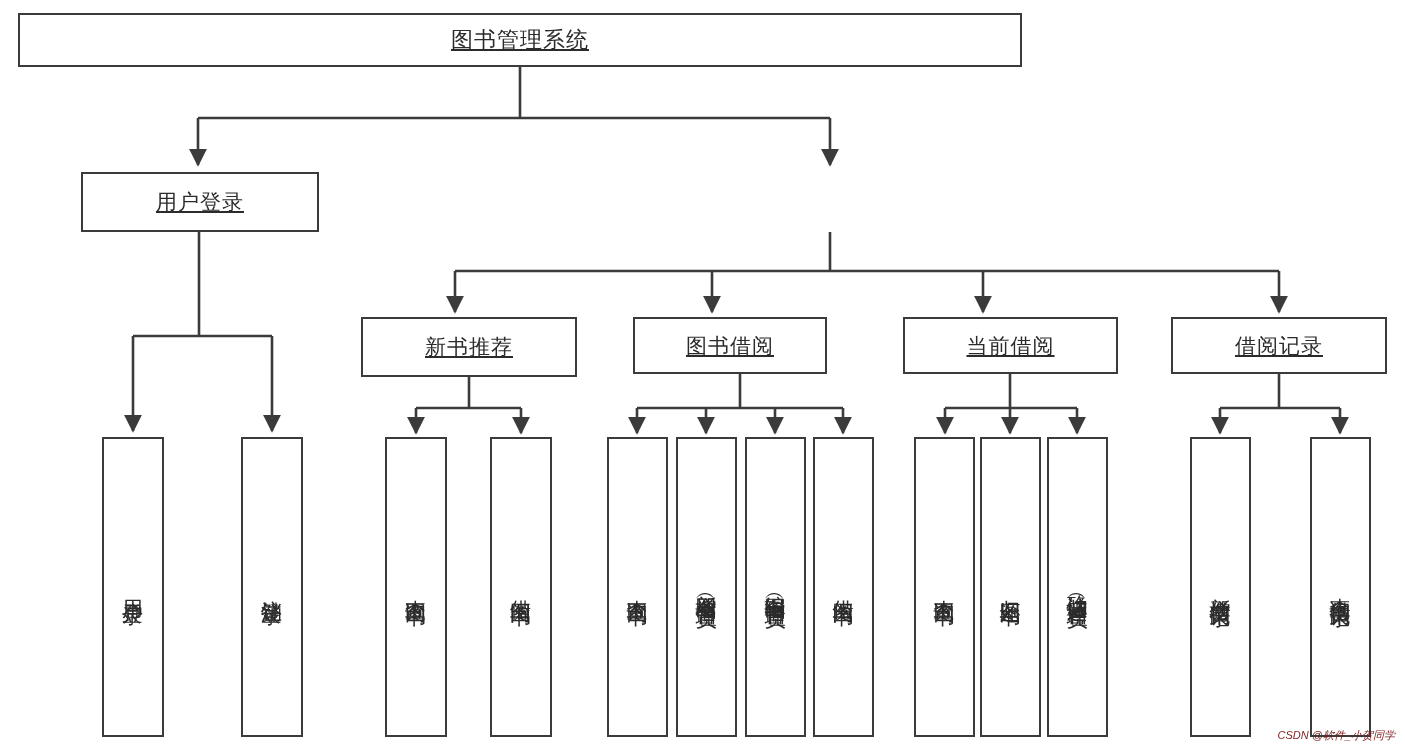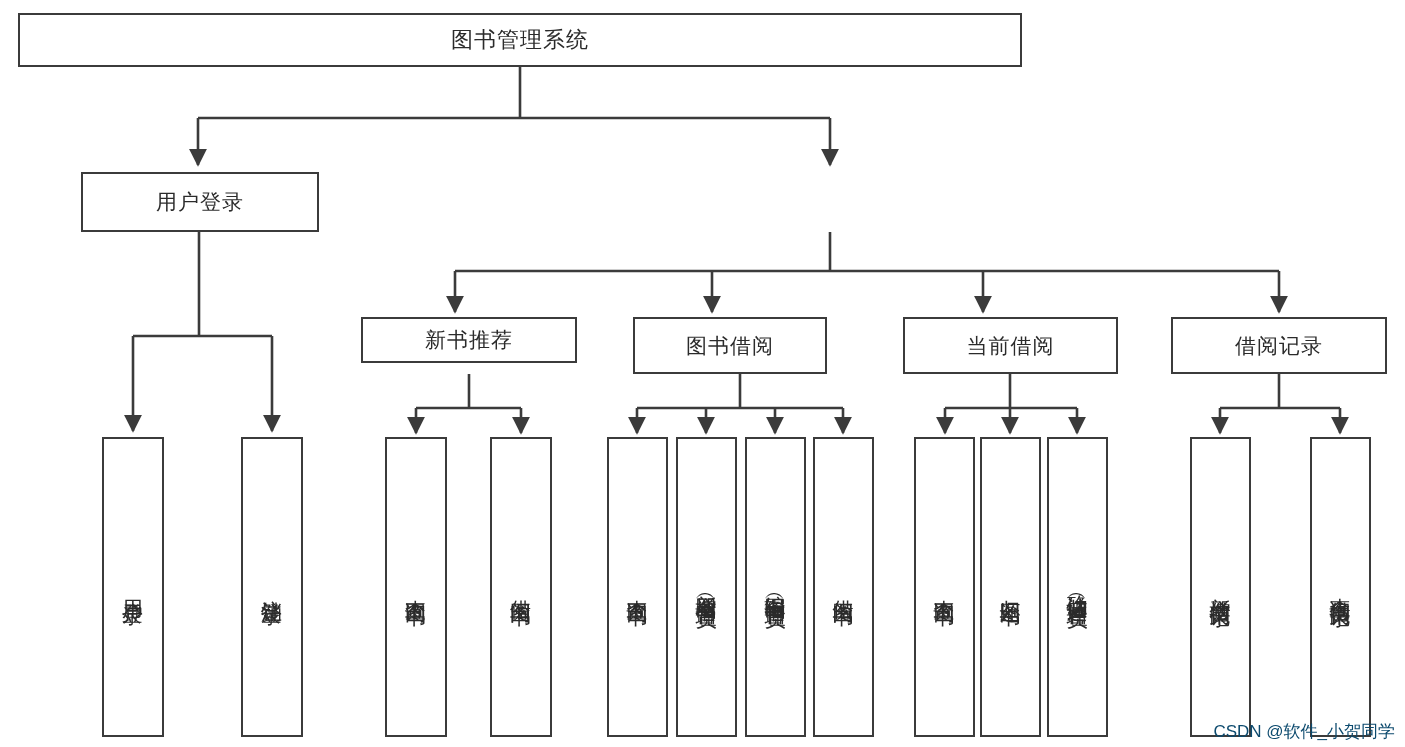--- a/index.html
+++ b/index.html
@@ -30,20 +30,21 @@
     border: 2px solid #3b3b3b;
     background: #ffffff;
     display: flex;
     align-items: center;
     justify-content: center;
     color: #2b2b2b;
   }
   .node.horiz {
     font-size: 21px;
     letter-spacing: 1px;
+    text-decoration: underline;
   }
   .node.vert {
     writing-mode: vertical-rl;
     text-orientation: upright;
     font-size: 21px;
     letter-spacing: 2px;
     padding: 4px 0;
     line-height: 1;
   }
   .node.root {
@@ -53,24 +54,25 @@
     white-space: nowrap;
   }
   .node.vert .label {
     writing-mode: vertical-rl;
     text-orientation: upright;
   }
   #watermark {
     position: absolute;
     right: 10px;
     bottom: 4px;
-    font-size: 17px;
-    color: #0c4a6e;
+    font-size: 11px;
+    color: #7f1d1d;
     white-space: nowrap;
     pointer-events: none;
+    font-style: italic;
   }
 </style>
 </head>
 <body>
 
 <div id="canvas">
 
   <svg class="connectors" viewBox="0 0 1405 747" xmlns="http://www.w3.org/2000/svg">
     <defs>
       <marker id="arrow" viewBox="0 0 10 10" refX="9" refY="5" markerWidth="7" markerHeight="7" orient="auto-start-reverse">
@@ -122,21 +124,21 @@
   </svg>
 
   <div class="node horiz root" style="left:18px; top:13px; width:1004px; height:54px;">
     <span class="label">图书管理系统</span>
   </div>
 
   <div class="node horiz" style="left:81px; top:172px; width:238px; height:60px;">
     <span class="label">用户登录</span>
   </div>
 
-  <div class="node horiz" style="left:361px; top:317px; width:216px; height:46px;">
+  <div class="node horiz" style="left:361px; top:317px; width:216px; height:60px;">
     <span class="label">新书推荐</span>
   </div>
   <div class="node horiz" style="left:633px; top:317px; width:194px; height:57px;">
     <span class="label">图书借阅</span>
   </div>
   <div class="node horiz" style="left:1171px; top:317px; width:216px; height:57px;">
     <span class="label">借阅记录</span>
   </div>
   <div class="node horiz" style="left:903px; top:317px; width:215px; height:57px;">
     <span class="label">当前借阅</span>

